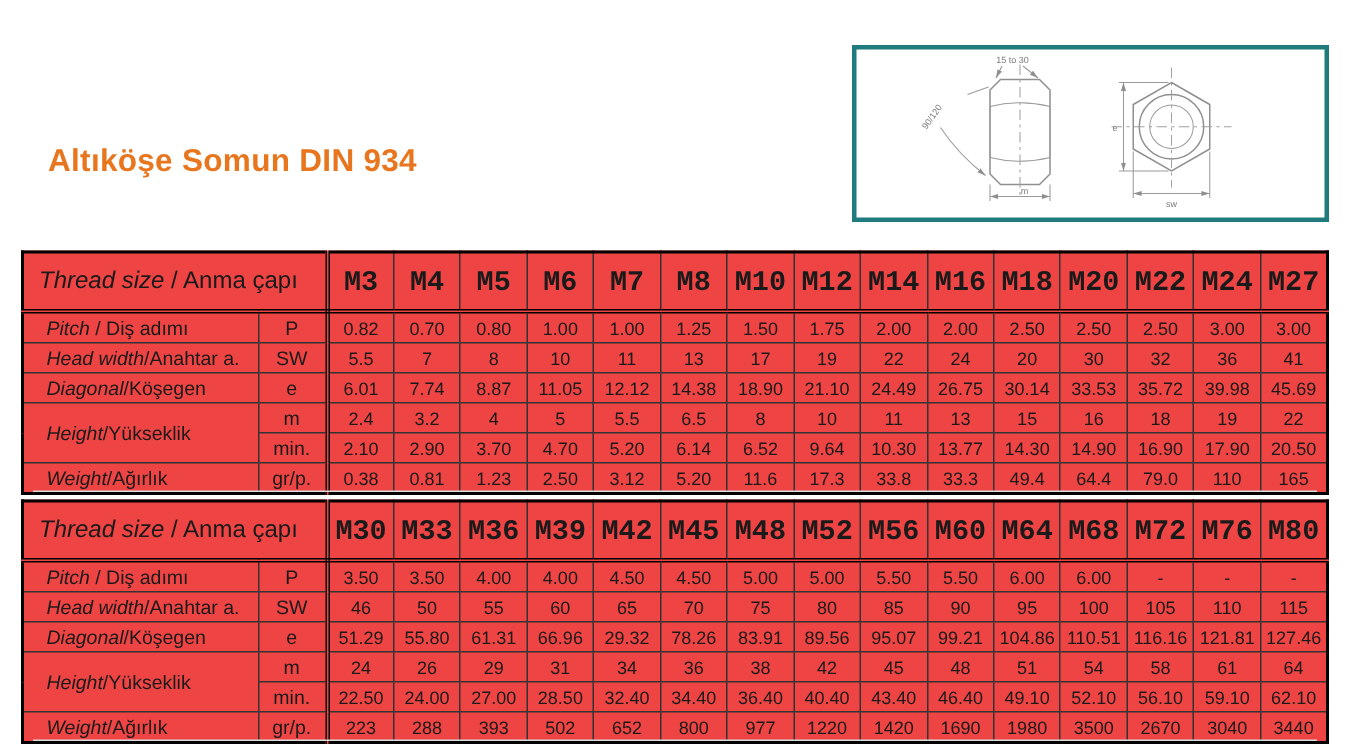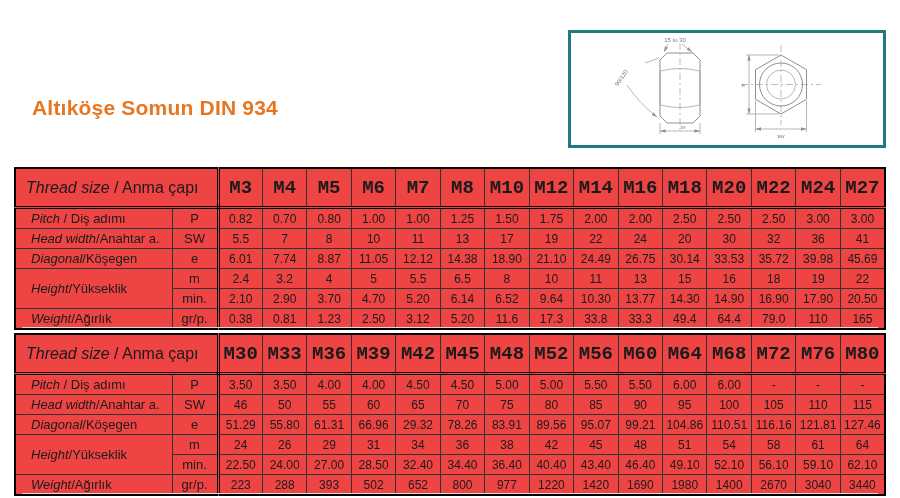--- a/index.html
+++ b/index.html
@@ -378,21 +378,21 @@
           <td class="val">288</td>
           <td class="val">393</td>
           <td class="val">502</td>
           <td class="val">652</td>
           <td class="val">800</td>
           <td class="val">977</td>
           <td class="val">1220</td>
           <td class="val">1420</td>
           <td class="val">1690</td>
           <td class="val">1980</td>
-          <td class="val">1400</td>
+          <td class="val">3500</td>
           <td class="val">2670</td>
           <td class="val">3040</td>
           <td class="val">3440</td>
         </tr>
       </tbody>
     </table>
 
   <div class="ghost" style="top:327px;"></div>
   <div class="ghost" style="top:493px;"></div>
 </div>

